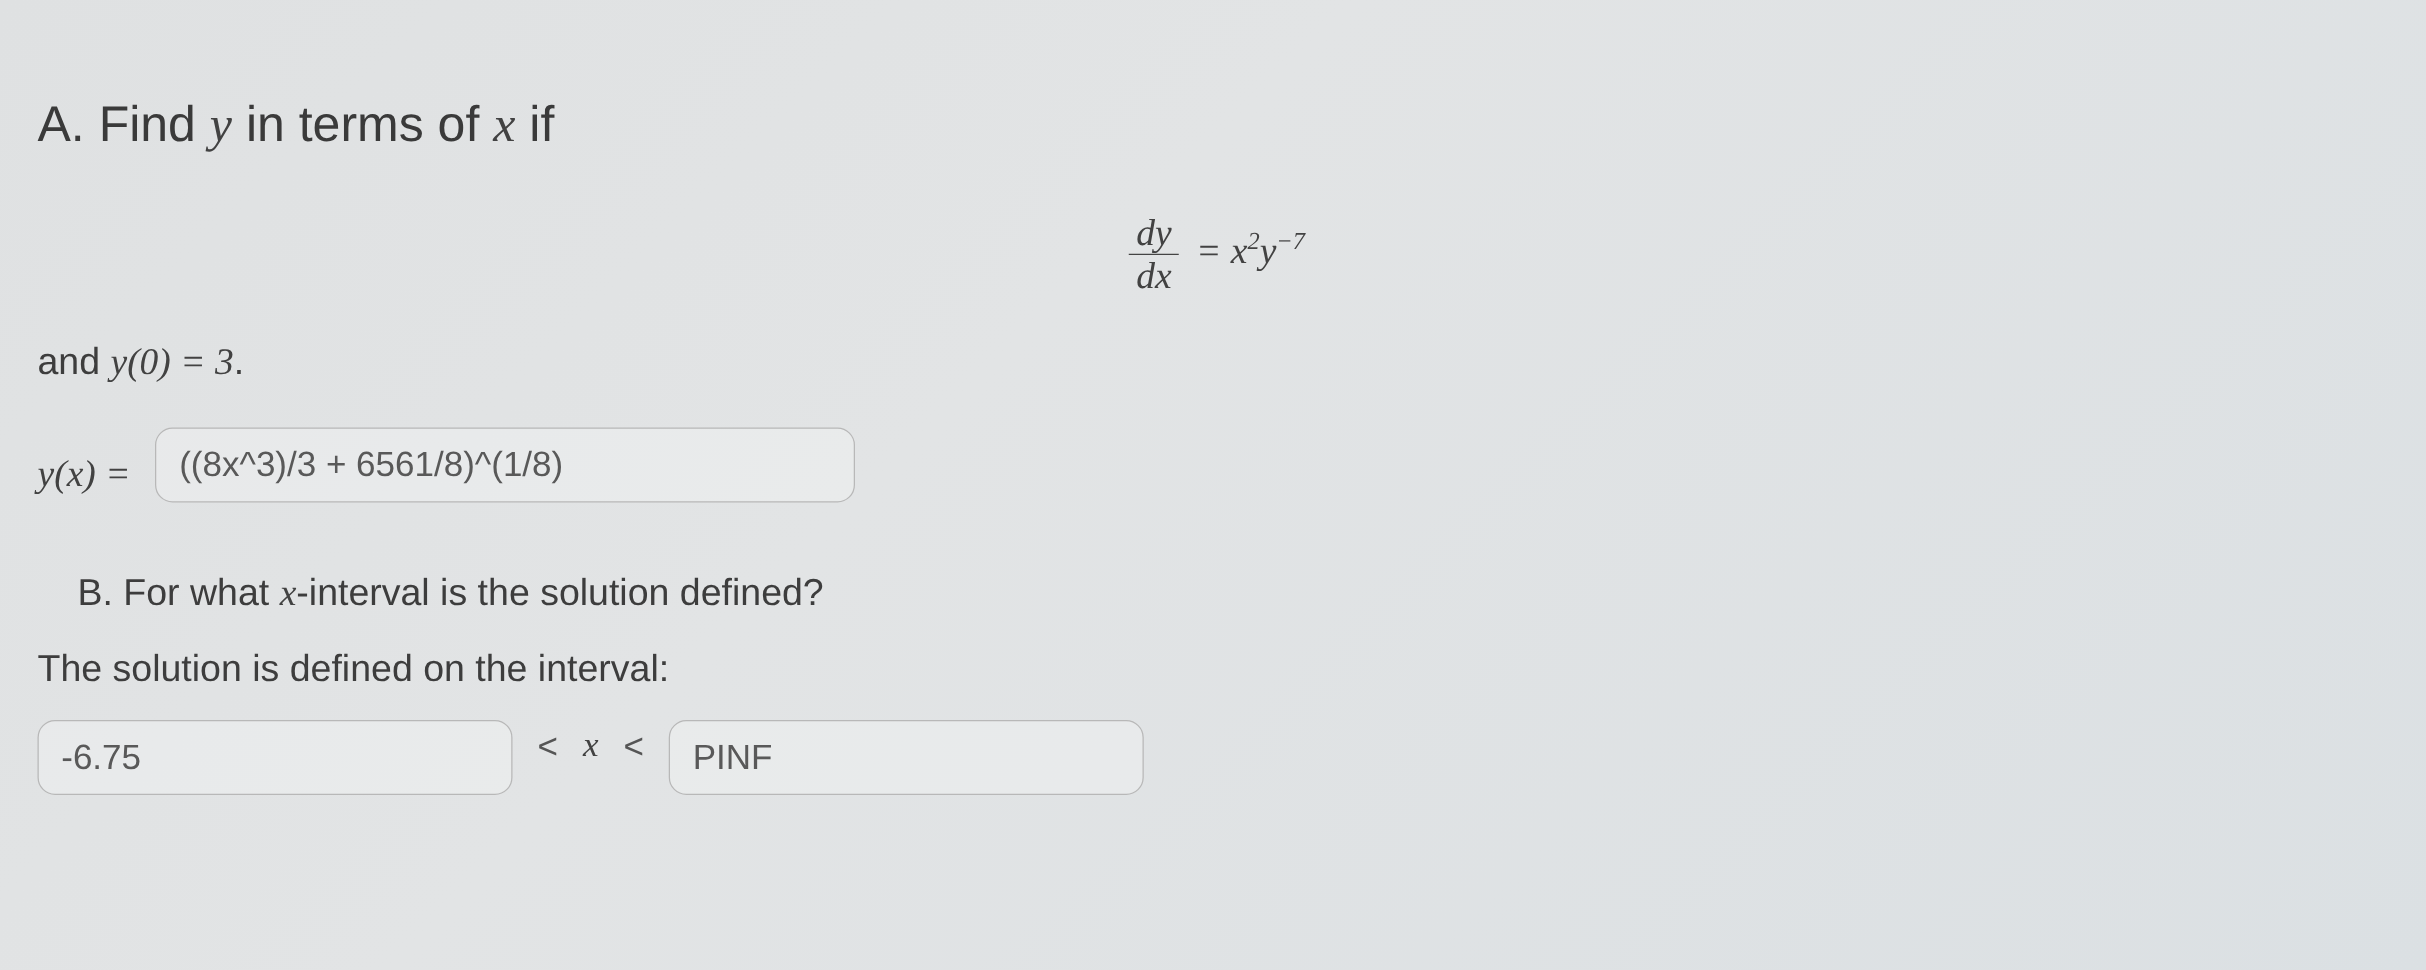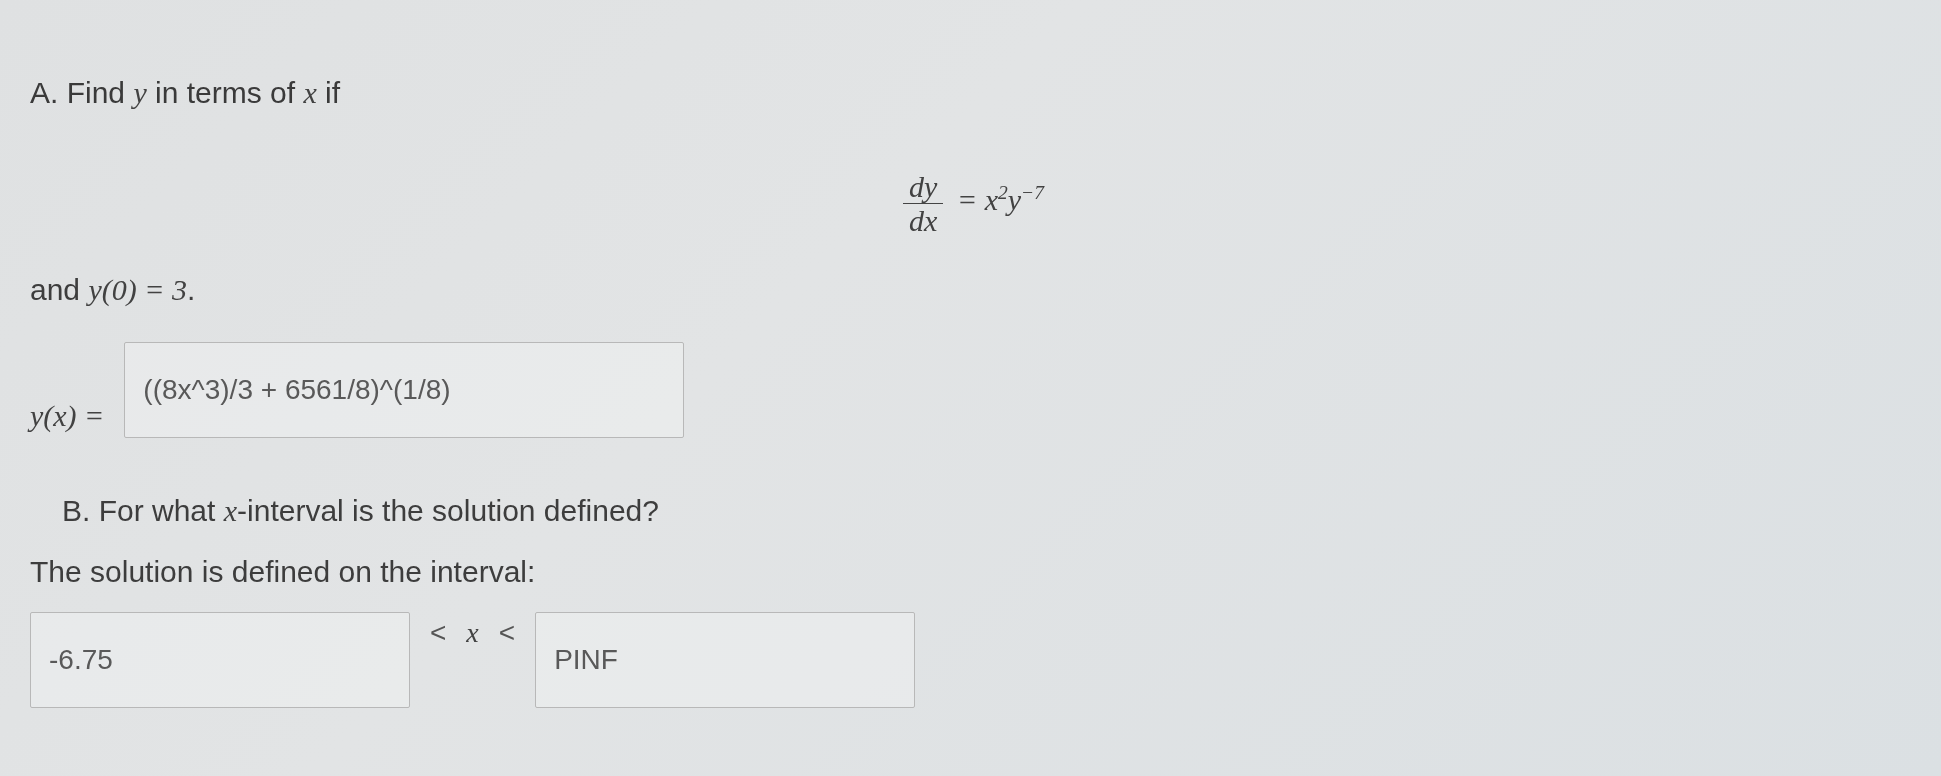--- a/index.html
+++ b/index.html
@@ -15,22 +15,22 @@
     padding: 70px 30px 20px 30px;
     font-size: 28px;
     line-height: 1.5;
   }
   .math {
     font-family: "Cambria Math", "Times New Roman", serif;
     font-style: italic;
     color: #424242;
   }
   .prompt-a {
-    margin-bottom: 55px;
-    font-size: 30px;
+    margin-bottom: 40px;
+    font-size: 40px;
     color: #3a3a3a;
   }
   .equation-block {
     text-align: center;
     width: 100%;
     margin: 20px 0 30px 0;
     font-size: 30px;
   }
   .frac {
     display: inline-block;
@@ -61,26 +61,26 @@
     display: flex;
     align-items: flex-end;
     gap: 20px;
     margin-bottom: 50px;
     font-size: 30px;
   }
   .input-box {
     display: inline-block;
     border: 1px solid #b8b8b8;
     background: rgba(255,255,255,0.25);
-    padding: 26px 18px;
+    padding: 8px 18px;
     min-width: 560px;
     font-family: Arial, sans-serif;
     font-size: 28px;
     color: #595959;
-    border-radius: 2px;
+    border-radius: 14px;
   }
   .input-box.small {
     min-width: 380px;
   }
   .part-b {
     margin-bottom: 16px;
     font-size: 30px;
     margin-left: 32px;
   }
   .hint {

